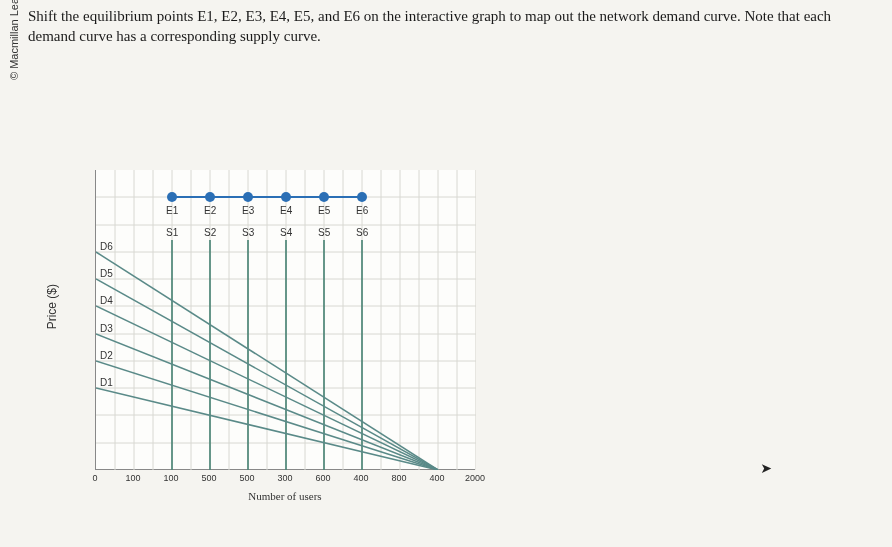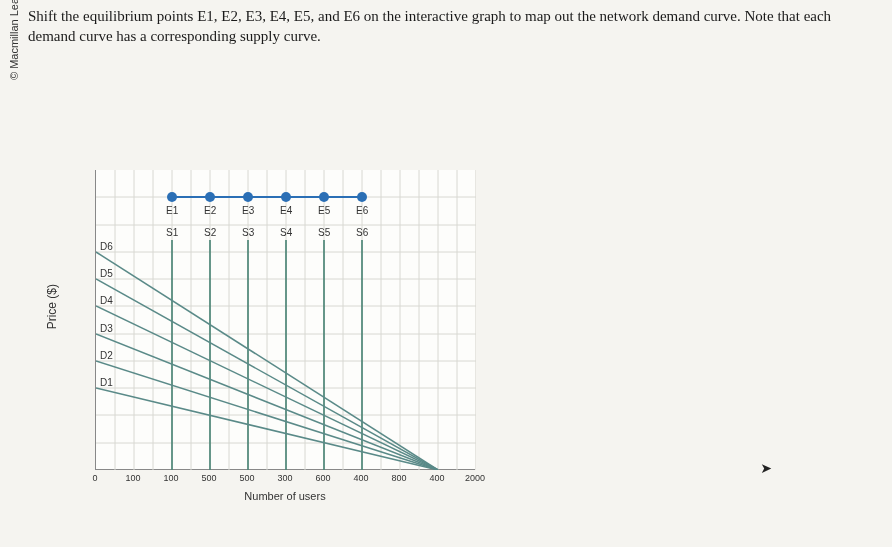--- a/index.html
+++ b/index.html
@@ -59,21 +59,21 @@
       border-bottom: 1px solid #888;
     }
     .xlabel {
       position: absolute;
       left: 35px;
       top: 320px;
       width: 380px;
       text-align: center;
       font-size: 11px;
       color: #333;
-      font-family: Liberation Sans, sans-serif;
+      font-family: Liberation Serif, serif;
     }
     .xticks {
       position: absolute;
       left: 35px;
       top: 303px;
       width: 380px;
       height: 14px;
       font-size: 9px;
       color: #333;
       font-family: Arial, sans-serif;

